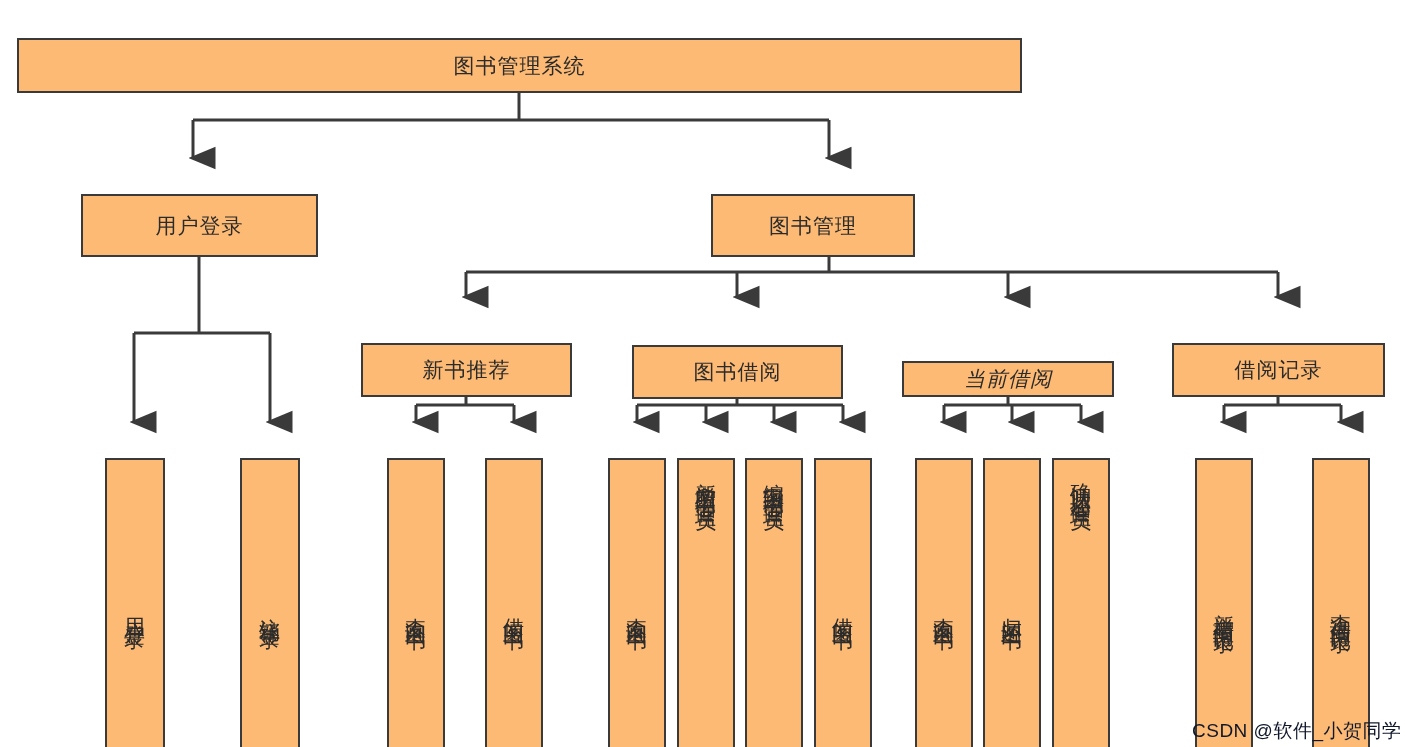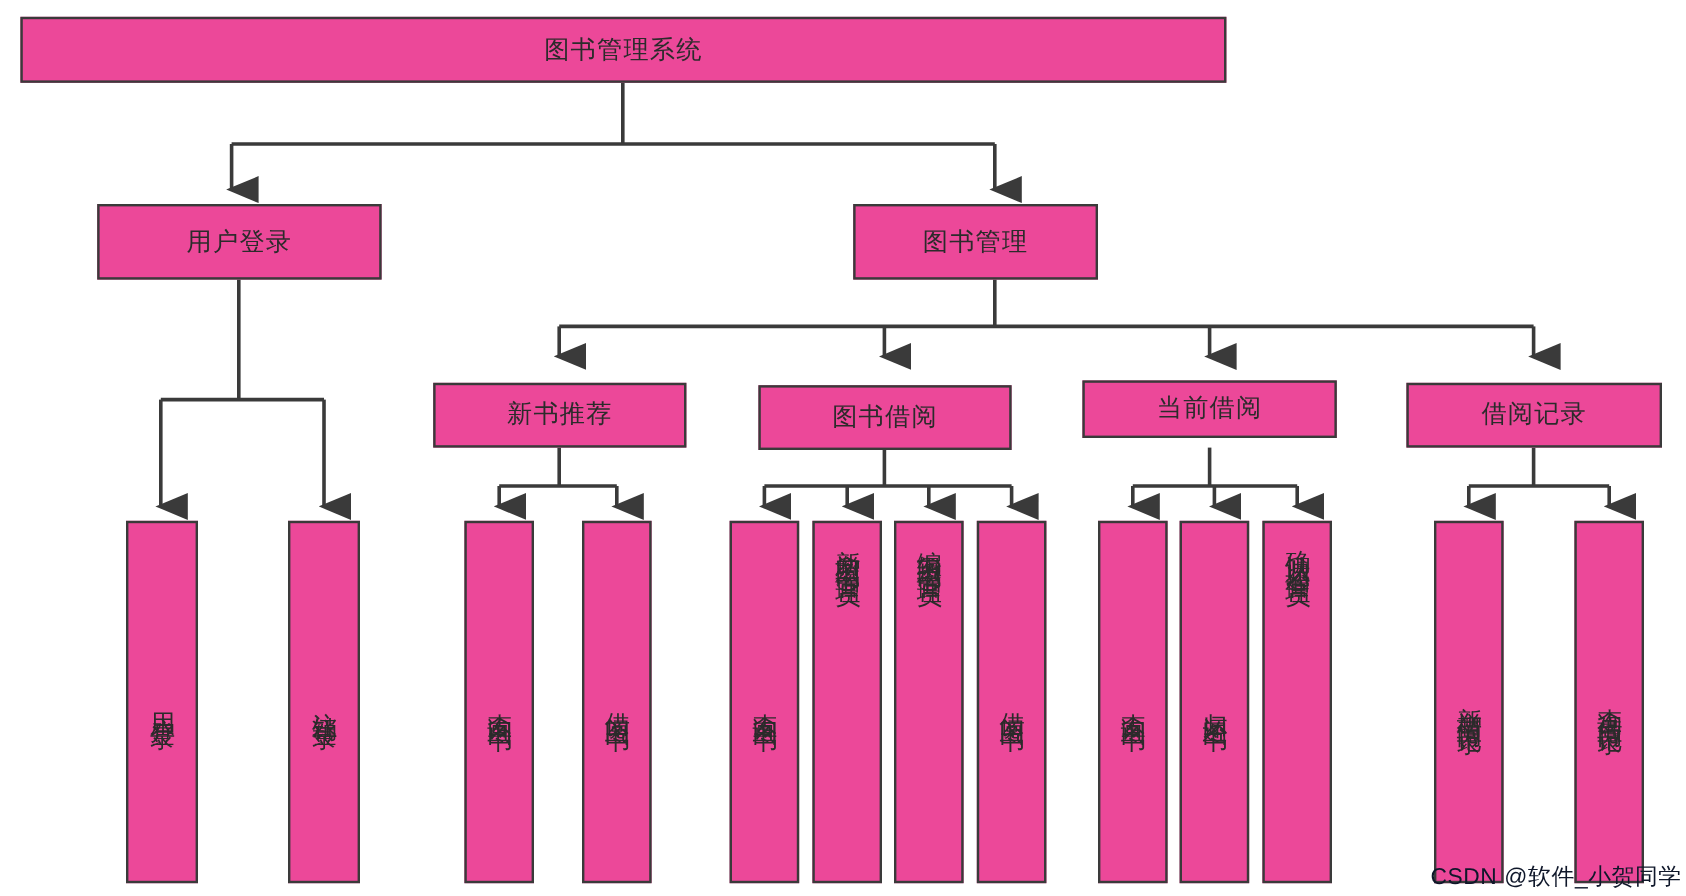--- a/index.html
+++ b/index.html
@@ -23,25 +23,26 @@
   svg.diagram-canvas {
     position: absolute;
     left: 0;
     top: 0;
     width: 1405px;
     height: 747px;
   }
   .node-box {
     position: absolute;
     box-sizing: border-box;
-    background: #ec4899;
+    background: #fdba74;
     border: 2px solid #3a3a3a;
     display: flex;
     align-items: center;
     justify-content: center;
+    margin-top: 24px;
   }
   .node-label-h {
     font-size: 21px;
     color: #2b2b2b;
     line-height: 1.1;
     letter-spacing: 1px;
     white-space: nowrap;
   }
   .node-label-v {
     font-size: 21px;
@@ -149,21 +150,21 @@
   </div>
 
   <div class="node-box" style="left:361px; top:319px; width:211px; height:54px;">
     <span class="node-label-h">新书推荐</span>
   </div>
 
   <div class="node-box" style="left:632px; top:321px; width:211px; height:54px;">
     <span class="node-label-h">图书借阅</span>
   </div>
 
-  <div class="node-box" style="left:902px; top:317px; width:212px; height:48px;">
+  <div class="node-box" style="left:902px; top:337px; width:212px; height:36px;font-style:italic;">
     <span class="node-label-h">当前借阅</span>
   </div>
 
   <div class="node-box" style="left:1172px; top:319px; width:213px; height:54px;">
     <span class="node-label-h">借阅记录</span>
   </div>
 
   <div class="node-box leaf-box centered" style="left:105px; top:434px; width:60px; height:302px;">
     <span class="node-label-v">用户登录</span>
   </div>

